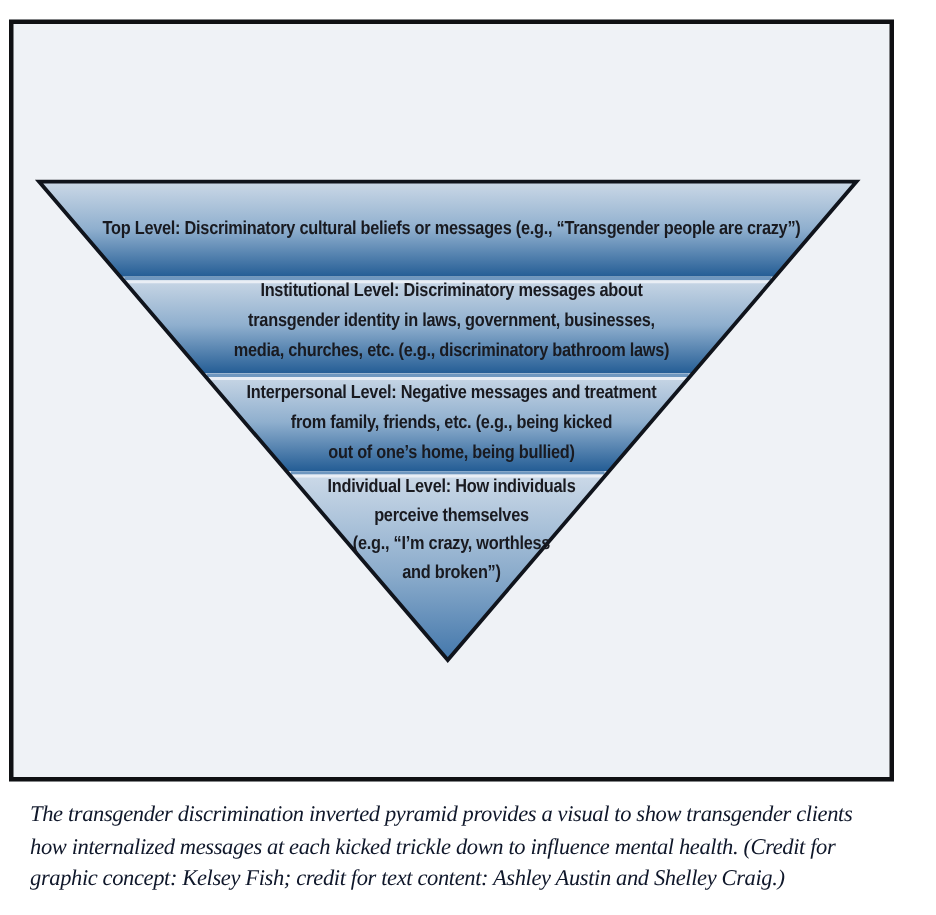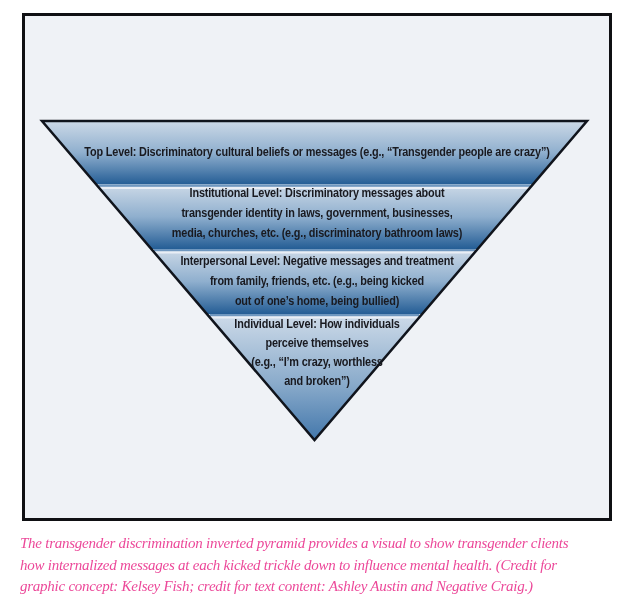--- a/index.html
+++ b/index.html
@@ -6,21 +6,21 @@
   .page {
     position: relative;
     width: 624px;
     height: 610px;
     background: #ffffff;
     overflow: hidden;
     font-family: "Liberation Sans", sans-serif;
   }
   .figure-panel {
     position: absolute;
-    left: 22px;
+    left: 6px;
     top: 13px;
     width: 590px;
     height: 508px;
     box-sizing: border-box;
     border: 3px solid #0f1013;
     background: #eff2f6;
   }
   .pyramid-svg {
     position: absolute;
     left: 0;
@@ -48,21 +48,21 @@
   .caption {
     position: absolute;
     left: 20px;
     top: 533px;
     width: 600px;
     font-family: "Liberation Serif", serif;
     font-style: italic;
     font-size: 15px;
     line-height: 21.5px;
     letter-spacing: -0.25px;
-    color: #ec4899;
+    color: #0f172a;
   }
   .caption .cap-line { display: block; white-space: nowrap; }
 </style>
 </head>
 <body>
 
 <div class="page">
 
   <div class="figure-panel">
 
@@ -128,16 +128,16 @@
       <span class="line">perceive themselves</span>
       <span class="line">(e.g., “I’m crazy, worthless</span>
       <span class="line">and broken”)</span>
     </div>
 
   </div>
 
   <div class="caption">
     <span class="cap-line">The transgender discrimination inverted pyramid provides a visual to show transgender clients</span>
     <span class="cap-line">how internalized messages at each kicked trickle down to influence mental health. (Credit for</span>
-    <span class="cap-line">graphic concept: Kelsey Fish; credit for text content: Ashley Austin and Negative Craig.)</span>
+    <span class="cap-line">graphic concept: Kelsey Fish; credit for text content: Ashley Austin and Shelley Craig.)</span>
   </div>
 
 </div>
 
 </body></html>

